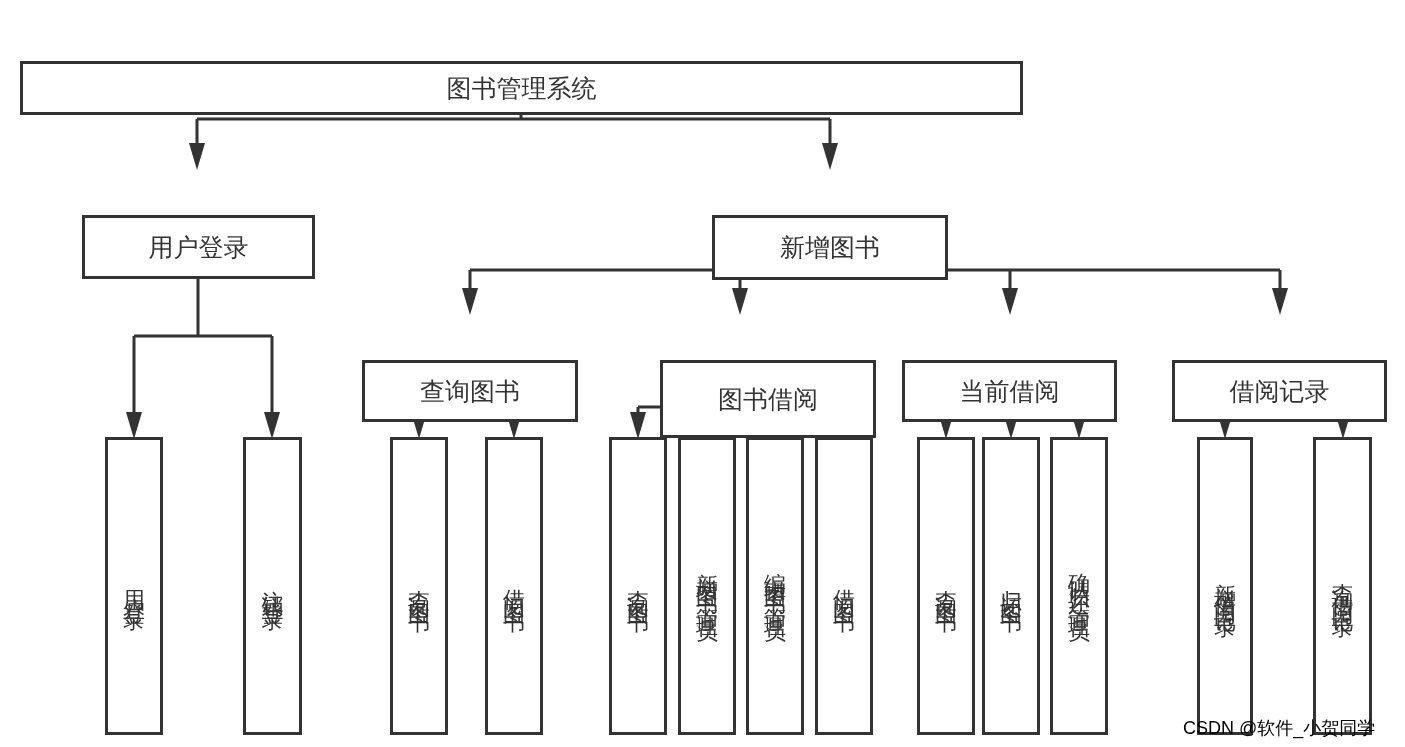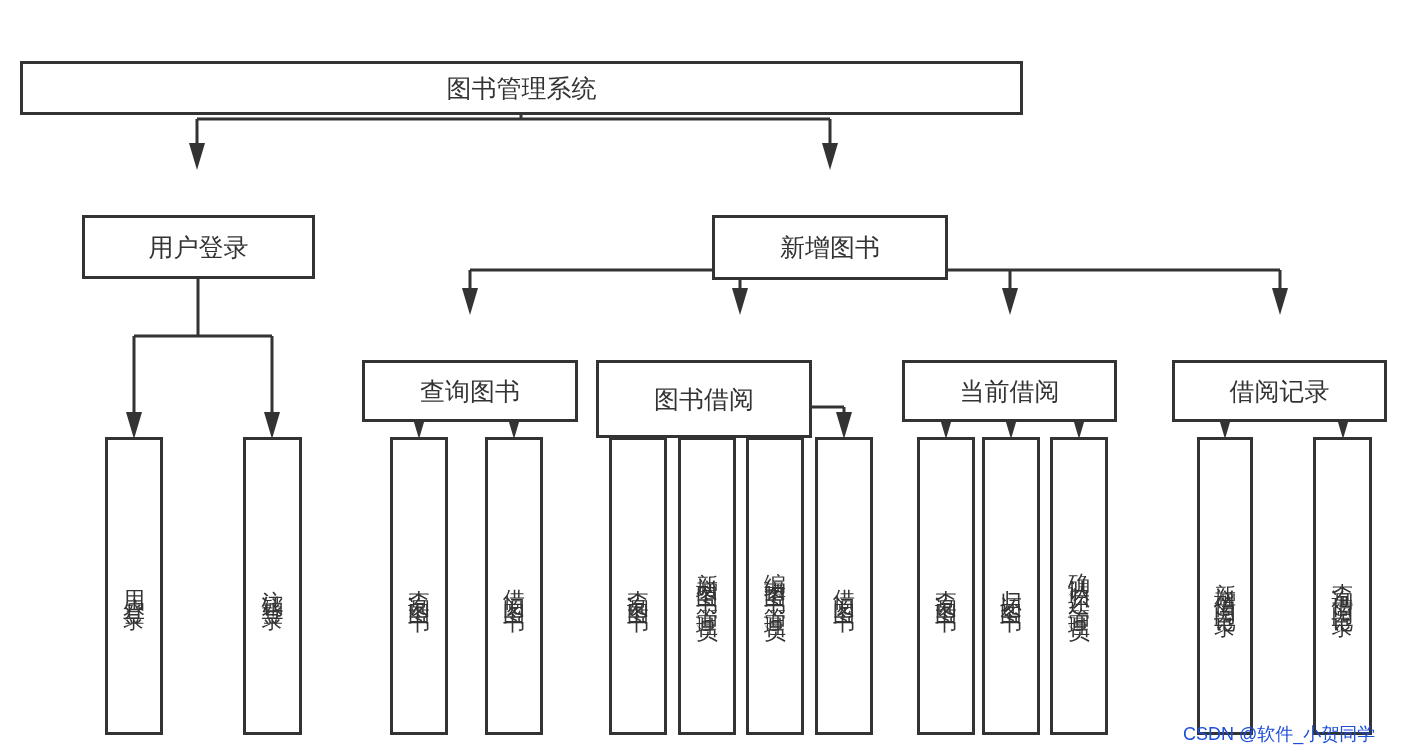--- a/index.html
+++ b/index.html
@@ -16,23 +16,22 @@
   }
   .vbox{
     position:absolute;box-sizing:border-box;background:#ffffff;
     border:3px solid #333333;display:flex;align-items:center;justify-content:center;
   }
   .vtext{
     writing-mode:vertical-rl;text-orientation:mixed;
     font-size:22px;letter-spacing:7px;color:#333333;line-height:1;
   }
   .watermark{
-    position:absolute;left:1183px;top:716px;font-size:18px;color:#1d4ed8;
+    position:absolute;left:1183px;top:716px;font-size:18px;color:#000000;
     white-space:nowrap;
-    margin-top:6px;
   }
 </style>
 </head>
 <body>
 
 <div id="canvas">
 
   <svg class="connectors" width="1405" height="747" viewBox="0 0 1405 747">
     <path d="M521 68 V119 M197 119 H830 M197 119 V152 M830 119 V152
              M198 232 V336 M134 336 H272 M134 336 V421 M272 336 V421
@@ -71,21 +70,21 @@
   <div class="hbox" style="left:82px;top:168px;width:233px;height:64px;">
     <span>用户登录</span>
   </div>
   <div class="hbox" style="left:712px;top:168px;width:236px;height:65px;">
     <span>新增图书</span>
   </div>
 
   <div class="hbox" style="left:362px;top:313px;width:216px;height:62px;">
     <span>查询图书</span>
   </div>
-  <div class="hbox" style="left:596px;top:313px;width:216px;height:78px;text-align:right;">
+  <div class="hbox" style="left:660px;top:313px;width:216px;height:78px;text-align:right;">
     <span>图书借阅</span>
   </div>
   <div class="hbox" style="left:1172px;top:313px;width:215px;height:62px;">
     <span>借阅记录</span>
   </div>
   <div class="hbox" style="left:902px;top:313px;width:215px;height:62px;">
     <span>当前借阅</span>
   </div>
 
   <div class="vbox" style="left:105px;top:437px;width:58px;height:298px;">

